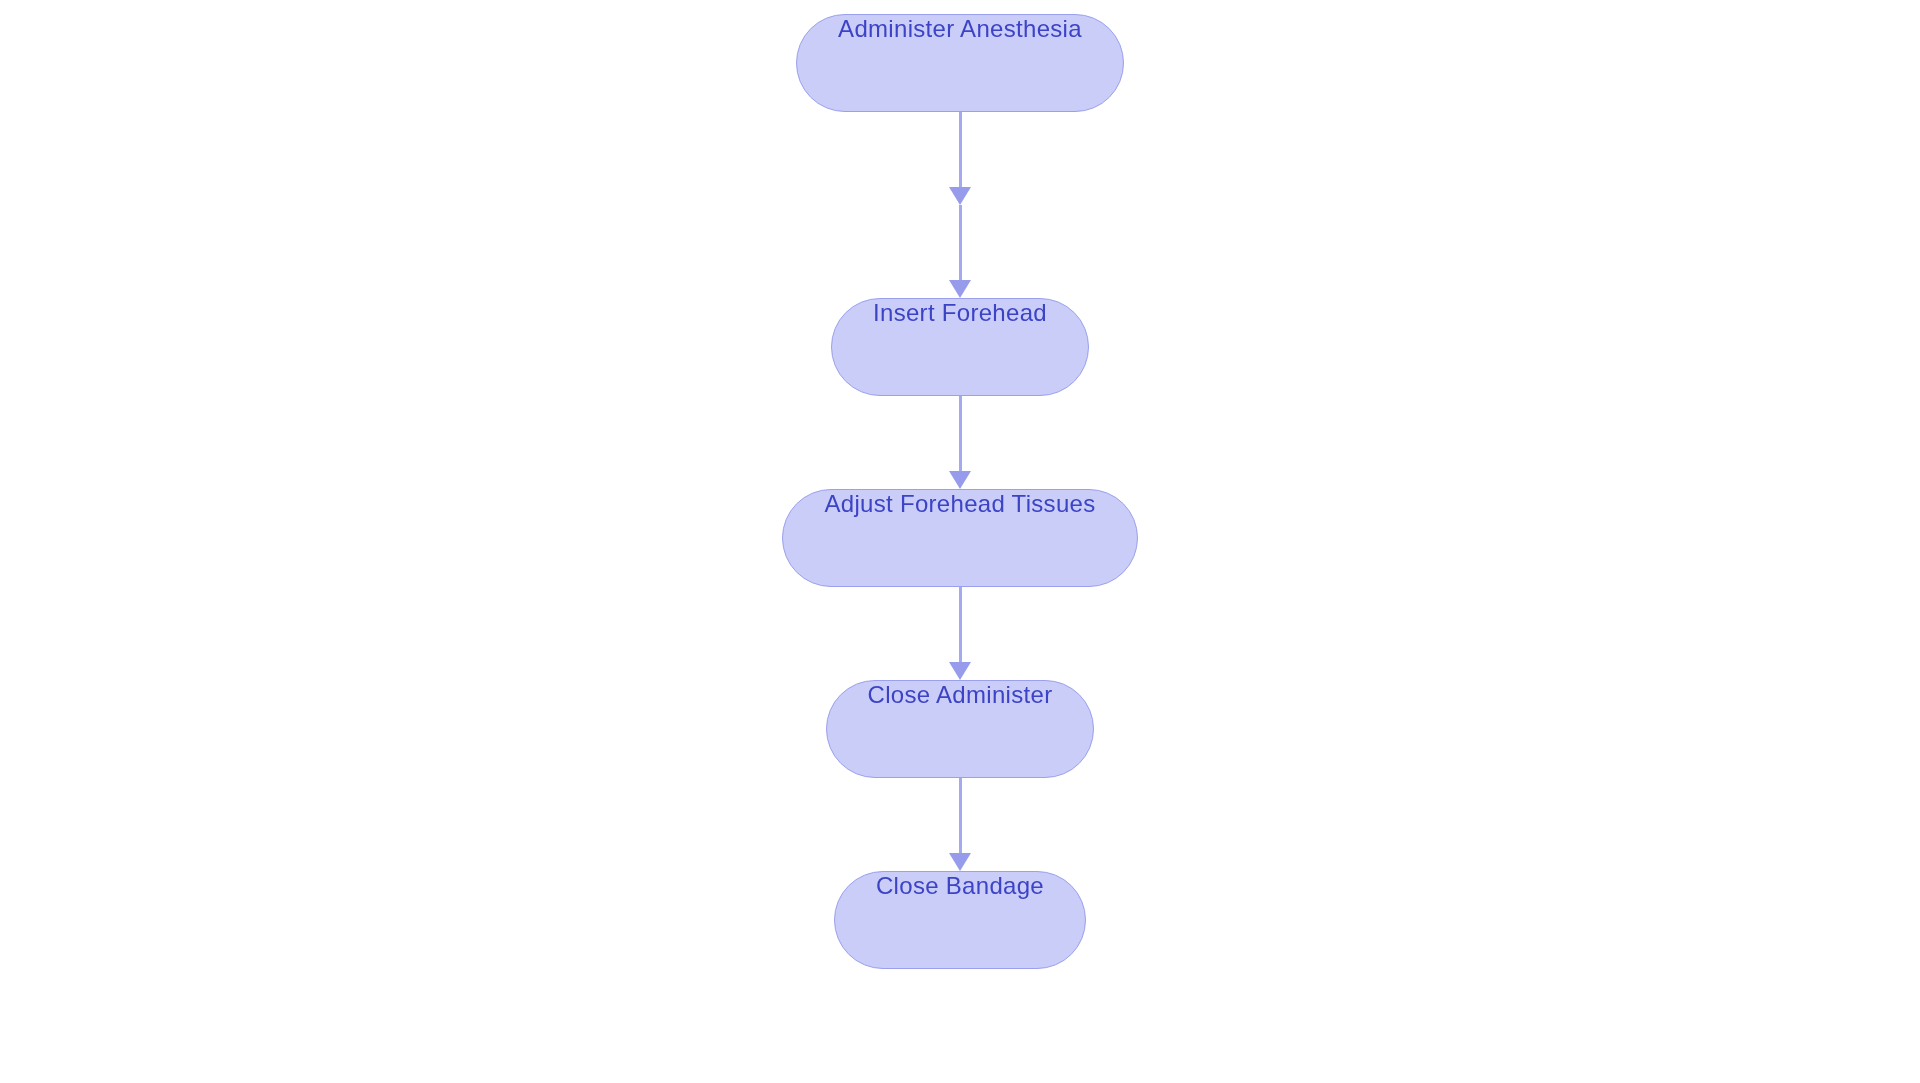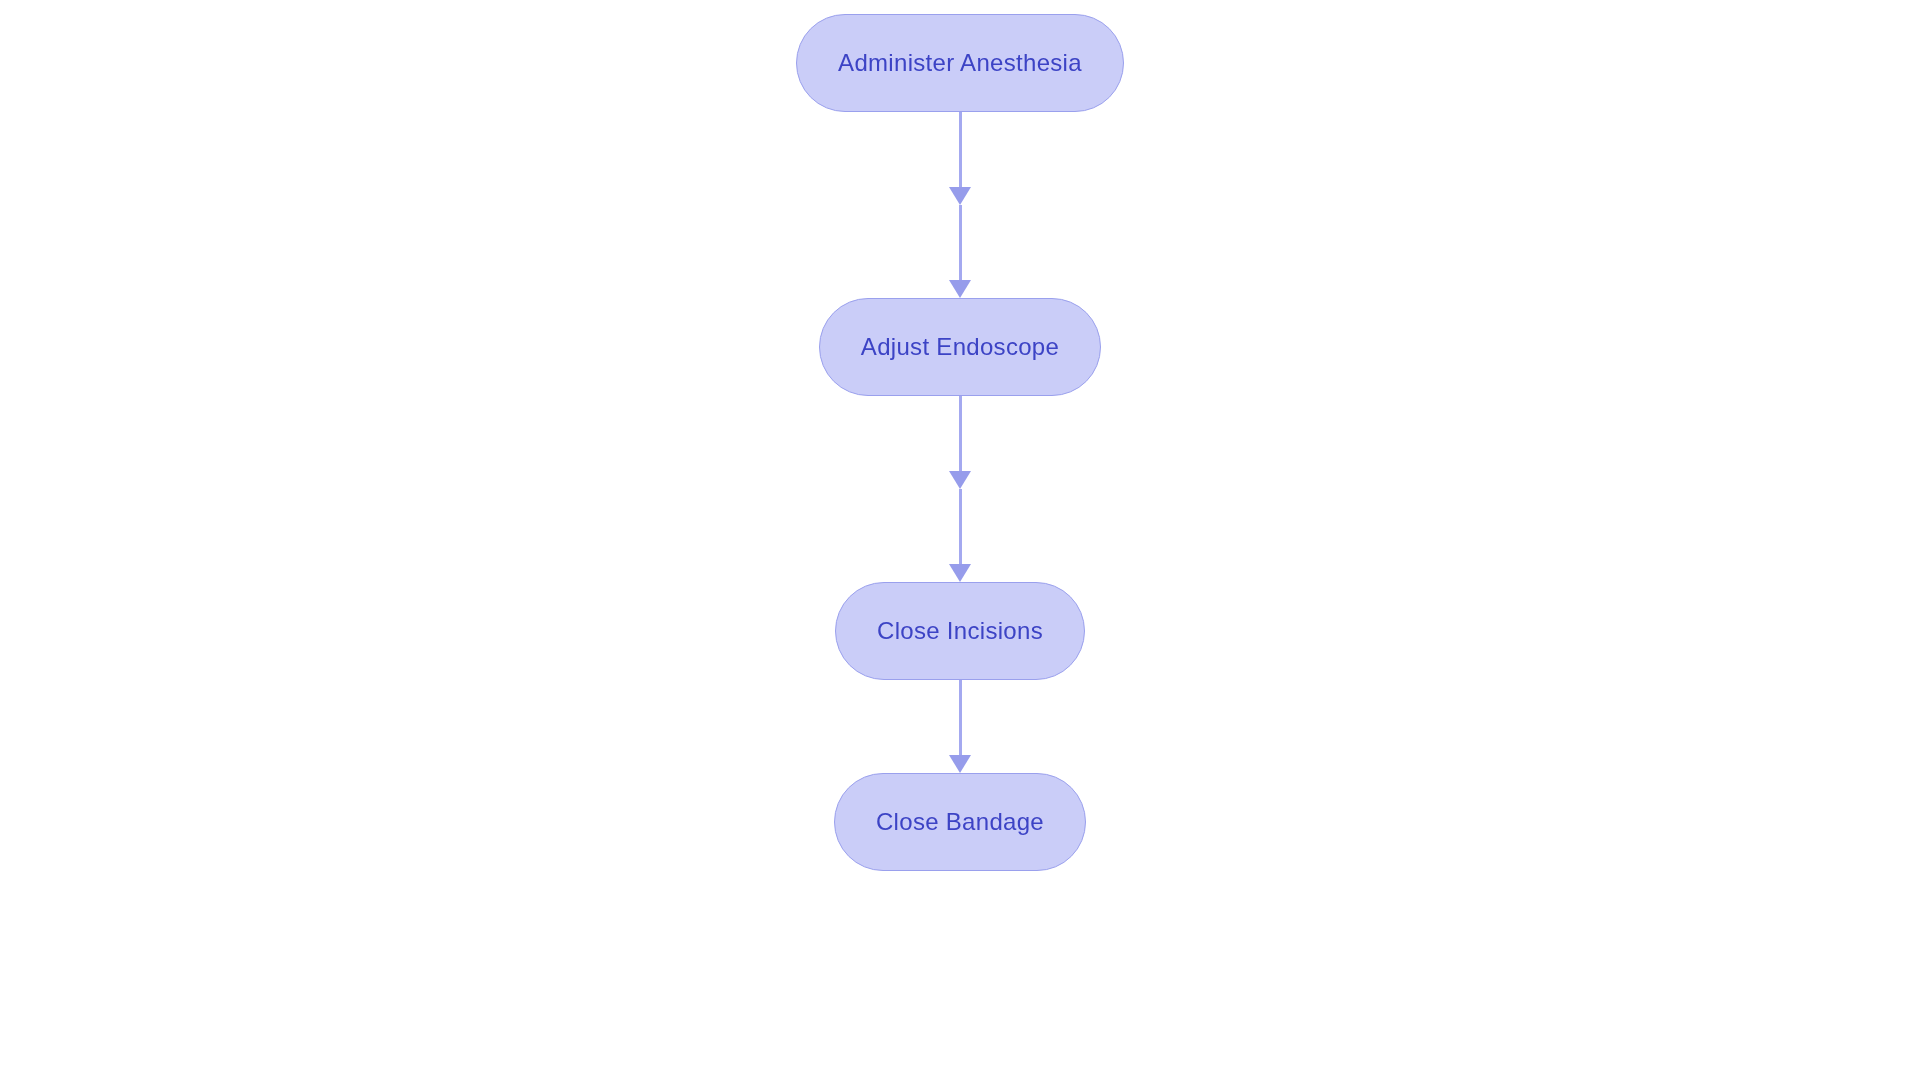--- a/index.html
+++ b/index.html
@@ -19,21 +19,20 @@
     align-items: center;
     padding-top: 14px;
     box-sizing: border-box;
   }
   .node {
     height: 98px;
     border-radius: 49px;
     background: #cacdf8;
     border: 1.5px solid #9aa0ed;
     display: flex;
-    align-items: center;
     justify-content: center;
     padding: 0 41px;
     box-sizing: border-box;
     flex: 0 0 auto;
   }
   .node-label {
     font-size: 24px;
     font-weight: 400;
     color: #3c43c5;
     letter-spacing: 0.3px;
@@ -75,36 +74,39 @@
     <div class="arrow-head"></div>
   </div>
 
 
   <div class="arrow">
     <div class="arrow-line"></div>
     <div class="arrow-head"></div>
   </div>
 
   <div class="node">
-    <span class="node-label">Adjust Endoscope</span>
+    <span class="node-label">Insert Forehead</span>
   </div>
 
   <div class="arrow">
     <div class="arrow-line"></div>
     <div class="arrow-head"></div>
   </div>
 
+  <div class="node">
+    <span class="node-label">Adjust Forehead Tissues</span>
+  </div>
 
   <div class="arrow">
     <div class="arrow-line"></div>
     <div class="arrow-head"></div>
   </div>
 
   <div class="node">
-    <span class="node-label">Close Incisions</span>
+    <span class="node-label">Close Administer</span>
   </div>
 
   <div class="arrow">
     <div class="arrow-line"></div>
     <div class="arrow-head"></div>
   </div>
 
   <div class="node">
     <span class="node-label">Close Bandage</span>
   </div>

